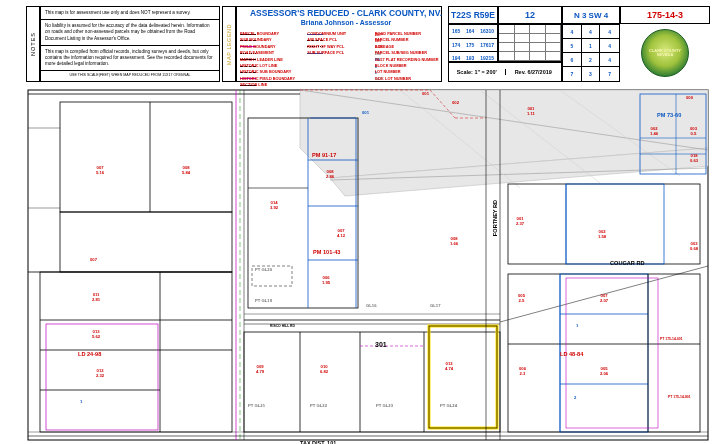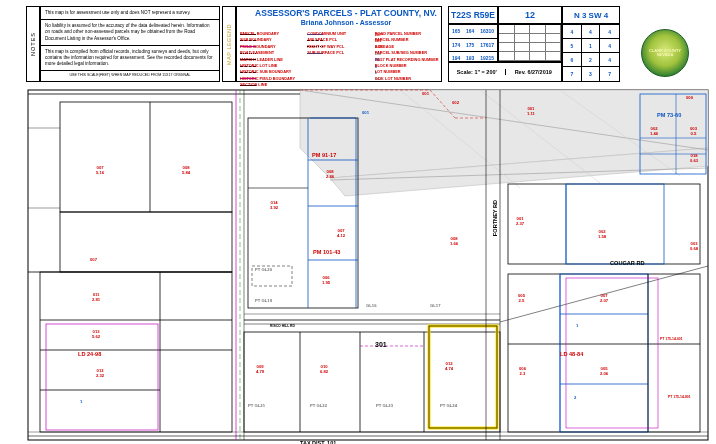--- a/index.html
+++ b/index.html
@@ -199,26 +199,27 @@
               <span class="lbl">LOT NUMBER</span>
             </div>
           <div class="legitem">
               <span class="numtag gray">GL2</span>
               <span class="lbl">GOV. LOT NUMBER</span>
             </div>
         </div>
       </div>
     </div>
 
-    <div class="asr-title">ASSESSOR'S PARCELS - PLAT COUNTY, NV.</div>
+    <div class="asr-title">ASSESSOR'S REDUCED - CLARK COUNTY, NV.</div>
     <div class="asr-sub">Briana Johnson - Assessor</div>
 
     <div class="box t22">T22S R59E</div>
     <div class="box secbox">12</div>
     <div class="box quad">N 3 SW 4</div>
+    <div class="box pagenum">175-14-3</div>
 
     <div class="box parcelnums">
       <div class="pn-row">
         <span>165</span>
         <span>164</span>
         <span>16310</span>
       </div>
       <div class="pn-row">
         <span>174</span>
         <span>175</span>

